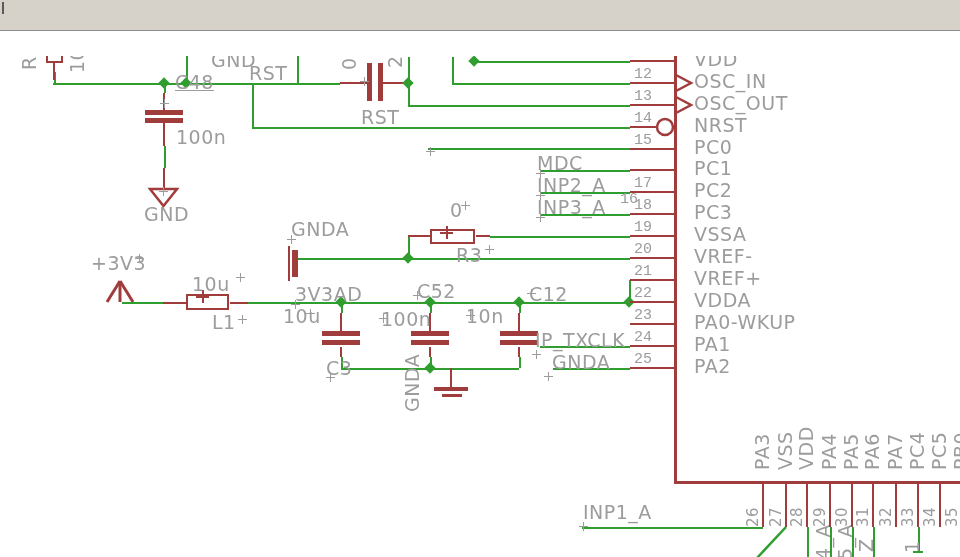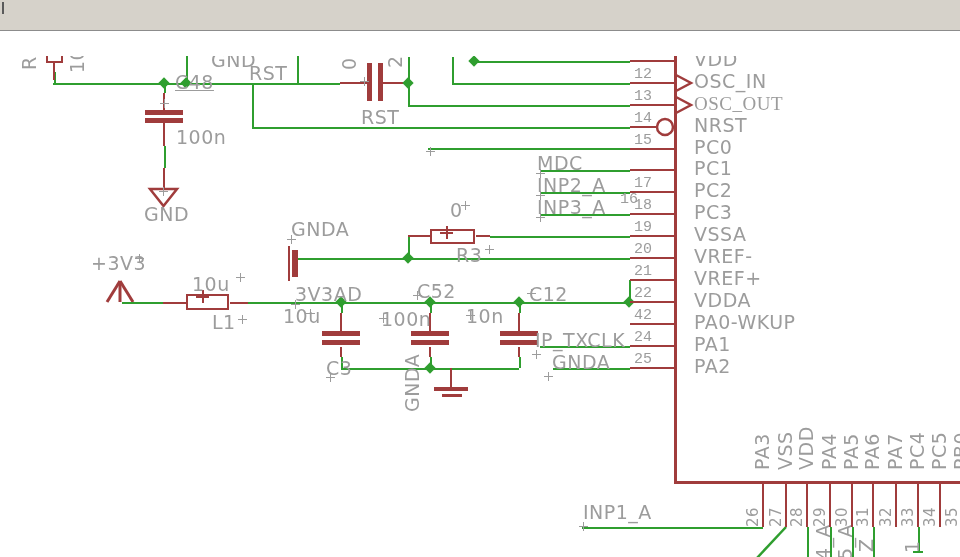--- a/index.html
+++ b/index.html
@@ -218,21 +218,21 @@
       <div class="lbl rot" style="left: 857px; top: 496px;">Z</div>
       <div class="lbl rot" style="left: 903px; top: 497px;">1</div>
       <div class="ph" style="left: 630px; top: 4px; width: 45px; height: 2px;"></div>
       <div class="pinnum" style="left: 630px; top: -11px;">11</div>
       <div class="lbl" style="left: 694px; top: -6px;">VDD</div>
       <div class="ph" style="left: 630px; top: 26px; width: 45px; height: 2px;"></div>
       <div class="pinnum" style="left: 630px; top: 11px;">12</div>
       <div class="lbl" style="left: 694px; top: 16px;">OSC_IN</div>
       <div class="ph" style="left: 630px; top: 48px; width: 45px; height: 2px;"></div>
       <div class="pinnum" style="left: 630px; top: 33px;">13</div>
-      <div class="lbl" style="left: 694px; top: 38px; font-family: Liberation Serif, serif;">OSC_OUT</div>
+      <div class="lbl" style="left: 694px; top: 38px;">OSC_OUT</div>
       <div class="ph" style="left: 630px; top: 70px; width: 27px; height: 2px;"></div>
       <div class="pinnum" style="left: 630px; top: 55px;">14</div>
       <div class="lbl" style="left: 694px; top: 60px;">NRST</div>
       <div class="ph" style="left: 630px; top: 92px; width: 45px; height: 2px;"></div>
       <div class="pinnum" style="left: 630px; top: 77px;">15</div>
       <div class="lbl" style="left: 694px; top: 82px;">PC0</div>
       <div class="ph" style="left: 630px; top: 113px; width: 45px; height: 2px;"></div>
       <div class="pinnum" style="left: 616px; top: 98px; margin-top: 38px;">16</div>
       <div class="lbl" style="left: 694px; top: 103px;">PC1</div>
       <div class="ph" style="left: 630px; top: 135px; width: 45px; height: 2px;"></div>
@@ -247,21 +247,21 @@
       <div class="ph" style="left: 630px; top: 201px; width: 45px; height: 2px;"></div>
       <div class="pinnum" style="left: 630px; top: 186px;">20</div>
       <div class="lbl" style="left: 694px; top: 191px;">VREF-</div>
       <div class="ph" style="left: 630px; top: 223px; width: 45px; height: 2px;"></div>
       <div class="pinnum" style="left: 630px; top: 208px;">21</div>
       <div class="lbl" style="left: 694px; top: 213px;">VREF+</div>
       <div class="ph" style="left: 630px; top: 245px; width: 45px; height: 2px;"></div>
       <div class="pinnum" style="left: 630px; top: 230px;">22</div>
       <div class="lbl" style="left: 694px; top: 235px;">VDDA</div>
       <div class="ph" style="left: 630px; top: 267px; width: 45px; height: 2px;"></div>
-      <div class="pinnum" style="left: 630px; top: 252px;">42</div>
+      <div class="pinnum" style="left: 630px; top: 252px;">23</div>
       <div class="lbl" style="left: 694px; top: 257px;">PA0-WKUP</div>
       <div class="ph" style="left: 630px; top: 289px; width: 45px; height: 2px;"></div>
       <div class="pinnum" style="left: 630px; top: 274px;">24</div>
       <div class="lbl" style="left: 694px; top: 279px;">PA1</div>
       <div class="ph" style="left: 630px; top: 311px; width: 45px; height: 2px;"></div>
       <div class="pinnum" style="left: 630px; top: 296px;">25</div>
       <div class="lbl" style="left: 694px; top: 301px;">PA2</div>
       <div class="pv" style="left: 762px; top: 426px; width: 2px; height: 45px;"></div>
       <div class="lbl sm rot" style="left: 746px; top: 471px;">26</div>
       <div class="lbl rot" style="left: 753px; top: 414px;">PA3</div>

